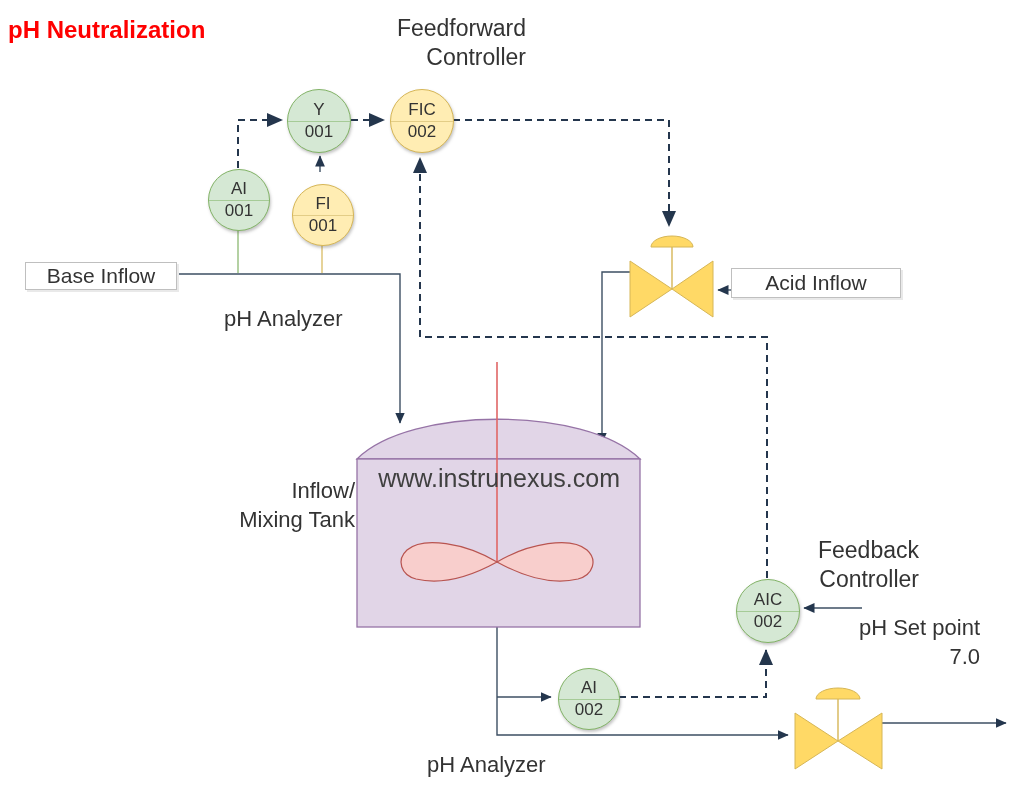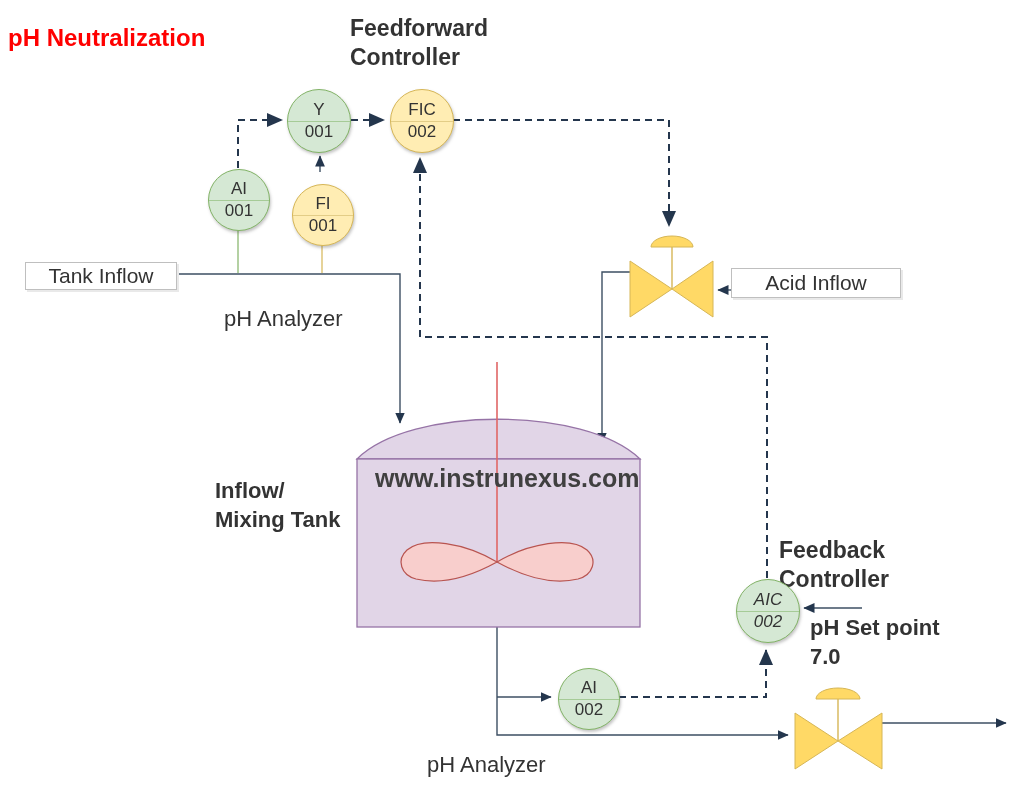--- a/index.html
+++ b/index.html
@@ -2,23 +2,23 @@
 <html style="--title-color: #FF0000; --text-color: #333333; --process-line: #3D4F63; --signal-line: #24364D; --green-fill: #D5E8D4; --green-stroke: #82B366; --yellow-fill: #FFEDB3; --yellow-stroke: #D6B656; --valve-fill: #FFD966; --valve-stroke: #D6B656; --tank-fill: #E1D5E7; --tank-stroke: #9673A6; --impeller-fill: #F8CECC; --impeller-stroke: #B85450; --shaft-color: #E06666; --box-border: #BFBFBF;"><head>
 <meta charset="utf-8">
 <style>
   html,body{margin:0;padding:0;background:#ffffff;}
   .stage{
     position:relative;width:1024px;height:788px;background:#ffffff;overflow:hidden;
     font-family:"Liberation Sans", sans-serif;color:var(--text-color,#333);
   }
   .stage svg{position:absolute;left:0;top:0;}
   .lbl{position:absolute;line-height:1.25;white-space:nowrap;color:var(--text-color,#333);text-align:right;}
-  .center{text-align:left;font-weight:bold;}
+  .center{text-align:right;}
   .title{
-    position:absolute;left:8px;top:24px;font-size:24px;font-weight:bold;
+    position:absolute;left:8px;top:16px;font-size:24px;font-weight:bold;
     color:var(--title-color,#f00);
   }
   .flowbox{
     position:absolute;background:#ffffff;border:1px solid var(--box-border,#bfbfbf);
     box-shadow:2px 2px 0 #e9e9e9;display:flex;align-items:center;justify-content:center;
     font-size:21px;color:#333;
   }
   .inst{
     position:absolute;width:60px;height:60px;border-radius:50%;
     display:flex;flex-direction:column;align-items:center;justify-content:center;
@@ -118,21 +118,21 @@
     <div>Mixing Tank</div>
   </div>
 
   <div class="lbl center" style="left:810px;top:614px;width:170px;font-size:22px;line-height:1.3;">
     <div>pH Set point</div>
     <div>7.0</div>
   </div>
 
   <div class="lbl center" style="left:375px;top:463px;width:245px;font-size:25px;color:#404040;">www.instrunexus.com</div>
 
-  <div class="flowbox" style="left:25px;top:262px;width:150px;height:26px;">Tank Inflow</div>
+  <div class="flowbox" style="left:25px;top:262px;width:150px;height:26px;">Base Inflow</div>
   <div class="flowbox" style="left:731px;top:268px;width:168px;height:28px;">Acid Inflow</div>
 
   <div class="inst green" style="left:287px;top:89px;width:62px;height:62px;">
     <span>Y</span>
     <div class="divider"></div>
     <span>001</span>
   </div>
 
   <div class="inst yellow" style="left:390px;top:89px;width:62px;height:62px;">
     <span>FIC</span>
@@ -145,21 +145,21 @@
     <div class="divider"></div>
     <span>001</span>
   </div>
 
   <div class="inst yellow" style="left:292px;top:184px;text-align:center;">
     <span>FI</span>
     <div class="divider"></div>
     <span>001</span>
   </div>
 
-  <div class="inst green" style="left:736px;top:579px;width:62px;height:62px;font-style:italic;">
+  <div class="inst green" style="left:736px;top:579px;width:62px;height:62px;">
     <span>AIC</span>
     <div class="divider"></div>
     <span>002</span>
   </div>
 
   <div class="inst green" style="left:558px;top:668px;">
     <span>AI</span>
     <div class="divider"></div>
     <span>002</span>
   </div>

